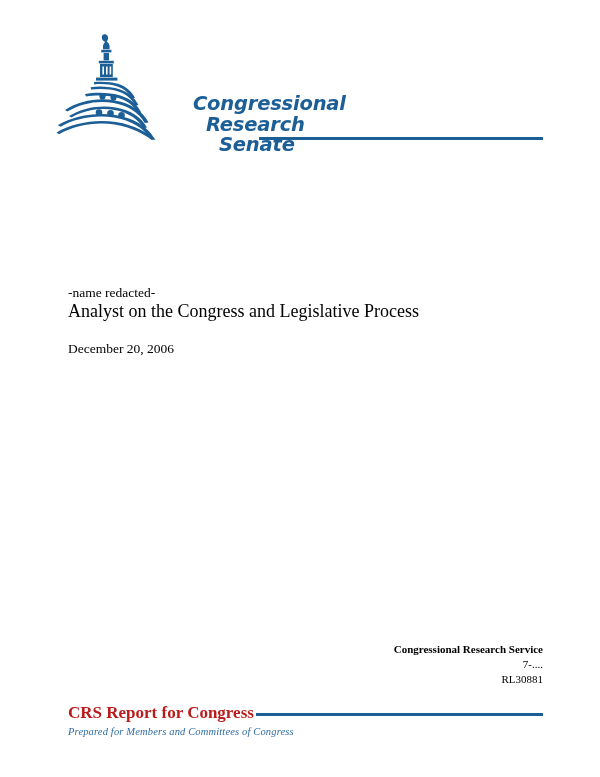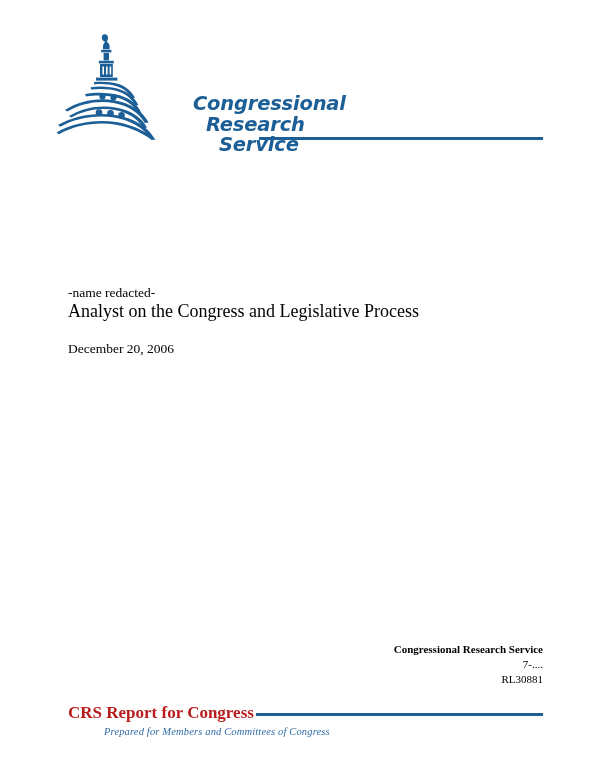--- a/index.html
+++ b/index.html
@@ -162,21 +162,20 @@
     margin-top: 3px;
   }
   .banner-sub {
     font-family: "Liberation Serif", serif;
     font-style: italic;
     font-size: 10.5px;
     line-height: 15px;
     color: #2F6CA5;
     margin-top: 1px;
     letter-spacing: 0.15px;
-    margin-left: 36px;
   }
 </style>
 </head>
 <body>
 
 <div class="page">
 
   <div class="logo-block">
 
     <div class="logo-mark">
@@ -222,21 +221,21 @@
                    L95.0 106.6 C89.0 96.2 76.0 88.4 59.0 85.6 C41.0 82.6 20.4 86.2 5.4 94.8 Z"></path>
           <path d="M1.5 100.4 C18.0 90.6 41.0 86.8 61.0 90.0 C79.8 93.0 94.2 101.6 100.8 107.6
                    L96.6 107.9 C90.0 102.4 76.8 95.2 59.6 92.4 C41.0 89.4 19.4 93.2 4.0 102.2 Z"></path>
         </g>
       </svg>
     </div>
 
     <div class="logo-wordmark">
       <div class="wm-line l1">Congressional</div>
       <div class="wm-line l2">Research</div>
-      <div class="wm-line l3">Service</div>
+      <div class="wm-line l3">Senate</div>
     </div>
 
     <div class="logo-rule"></div>
   </div>
 
 
   <div class="author-block">
     <div class="author-name">-name redacted-</div>
     <div class="author-role">Analyst on the Congress and Legislative Process</div>
   </div>

